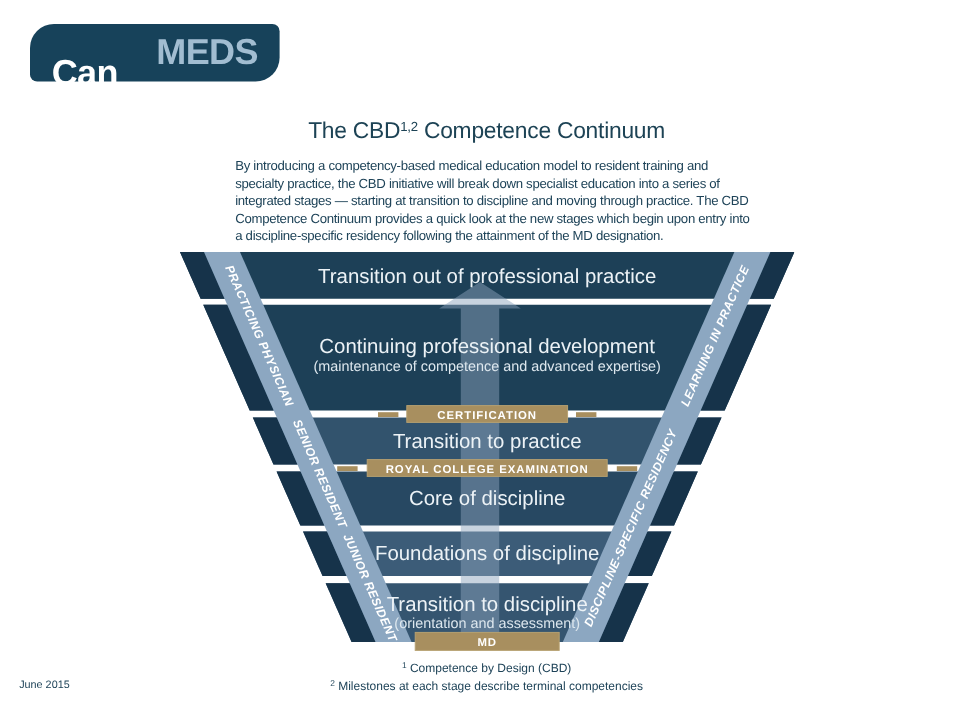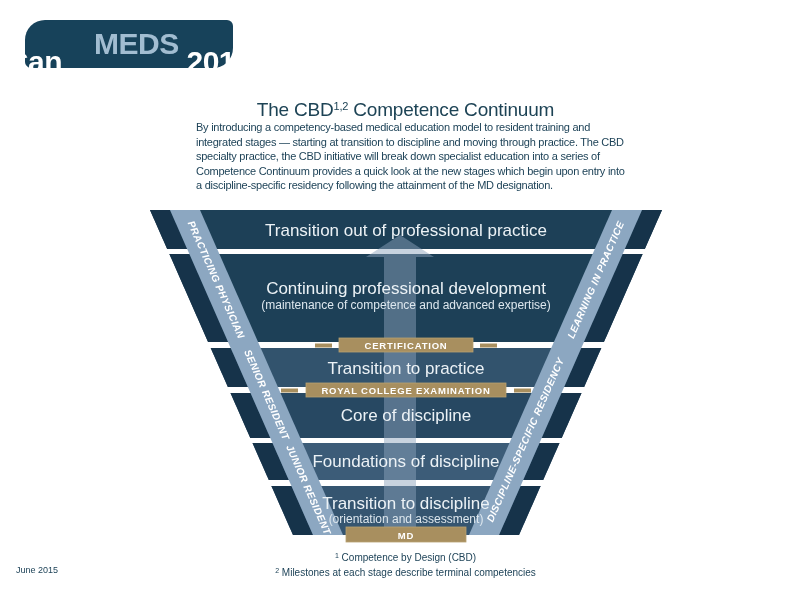--- a/index.html
+++ b/index.html
@@ -17,21 +17,21 @@
   .logo .can,.logo .year{color:#ffffff;margin-top:36px;}
   .logo .meds{color:#a2bdd1;margin-left:32px;}
   
   .title{
     position:absolute;left:0;right:0;top:86px;text-align:center;
     font-size:19px;font-weight:normal;color:#1d4355;letter-spacing:-0.2px;
   }
   .title sup{font-size:11px;vertical-align:6px;}
   
   .intro{
-    position:absolute;left:196px;top:120px;
+    position:absolute;left:196px;top:132px;
     font-size:11px;line-height:14.6px;letter-spacing:-0.25px;color:#1e4358;
   }
   .intro div{white-space:nowrap;}
   
   .funnel{position:absolute;left:150px;top:210px;}
   .stage-label{fill:#ecf2f6;font-size:17px;}
   .stage-sublabel{fill:#dde7ee;font-size:12px;}
   .badge-label{fill:#ffffff;font-size:9.5px;font-weight:bold;letter-spacing:0.8px;}
   .rail-label{fill:#ffffff;font-size:10px;font-weight:bold;font-style:italic;letter-spacing:0.4px;}
   
@@ -42,29 +42,29 @@
   .footnotes sup{font-size:7px;vertical-align:3px;}
   
   .pub-date{position:absolute;left:16px;top:565px;font-size:9px;color:#1e4358;}
 </style>
 </head>
 <body>
 
 <div class="page">
 
   <div class="logo">
-    <span class="can">Can</span><span class="meds">MEDS</span><span class="year"> 2015</span>
+    <span class="can">Can</span><span class="meds">MEDS</span>
   </div>
 
   <h1 class="title"><span>The CBD</span><sup>1,2</sup><span> Competence Continuum</span></h1>
 
   <div class="intro">
     <div>By introducing a competency-based medical education model to resident training and</div>
+    <div>specialty practice, the CBD initiative will break down specialist education into a series of</div>
     <div>integrated stages — starting at transition to discipline and moving through practice. The CBD</div>
-    <div>specialty practice, the CBD initiative will break down specialist education into a series of</div>
     <div>Competence Continuum provides a quick look at the new stages which begin upon entry into</div>
     <div>a discipline-specific residency following the attainment of the MD designation.</div>
   </div>
 
   <svg class="funnel" width="512" height="336" viewBox="0 0 512 336">
 
     <polygon fill="#1d4057" points="0,0 512,0 494.8,39 17.2,39"></polygon>
     <polygon fill="#1d4057" points="19.4,44 492.6,44 453.9,132 58.1,132"></polygon>
     <polygon fill="#32536d" points="60.7,138 451.3,138 434.1,177 77.9,177"></polygon>
     <polygon fill="#274862" points="80.5,183 431.5,183 411.7,228 100.3,228"></polygon>

